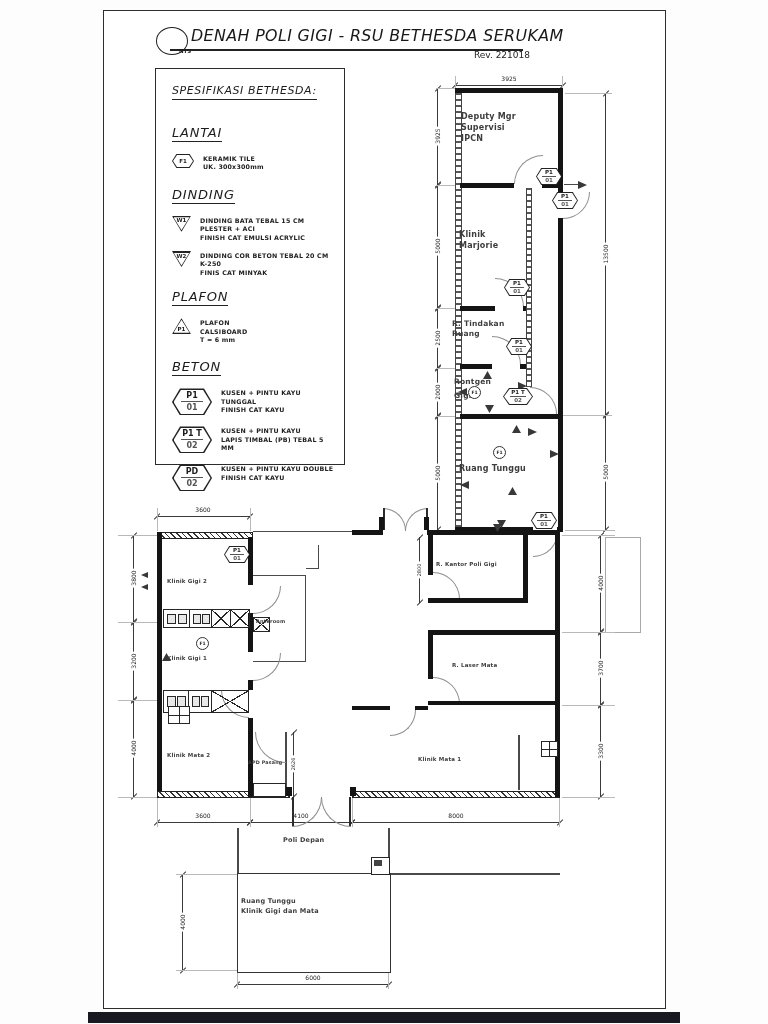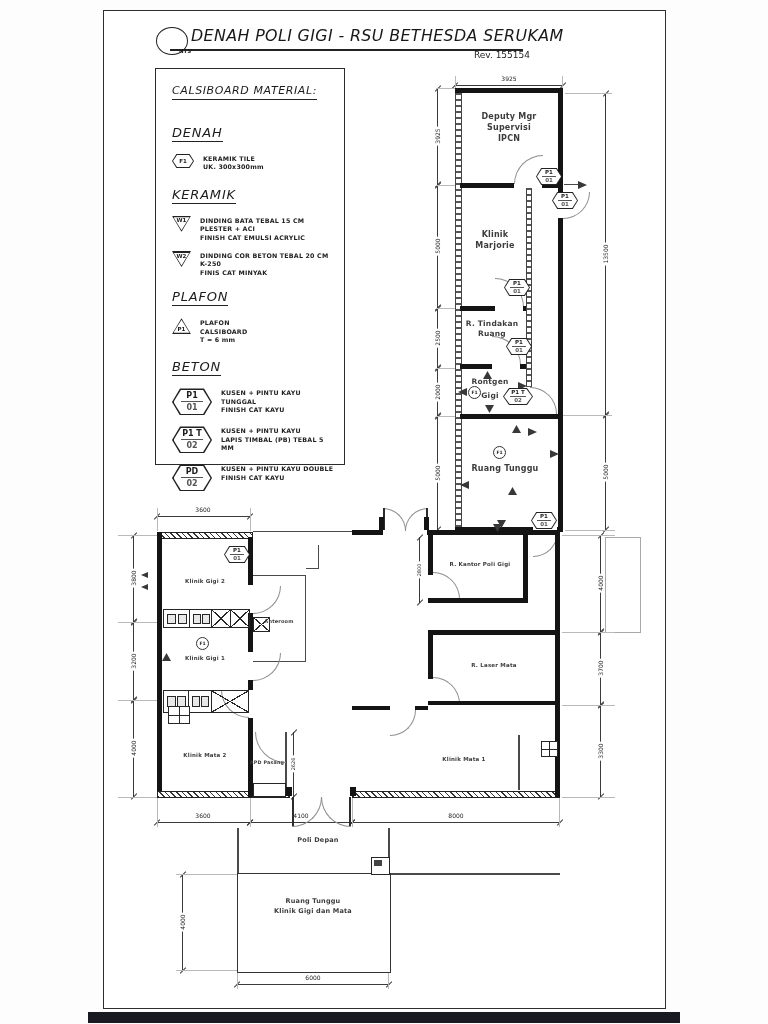--- a/index.html
+++ b/index.html
@@ -24,21 +24,21 @@
   .dl{position:absolute;transform:translate(-50%,-50%);font-size:6px;background:#fff;padding:0 2px;z-index:2;color:#222;white-space:nowrap;}
   .dlv{position:absolute;transform:translate(-50%,-50%) rotate(-90deg);font-size:6px;background:#fff;padding:0 2px;z-index:2;color:#222;white-space:nowrap;}
   
   .arc{position:absolute;border:0 solid #8e8e8e;z-index:2;}
   .arc.tl{border-top-width:1px;border-left-width:1px;border-top-left-radius:100% 100%;}
   .arc.tr{border-top-width:1px;border-right-width:1px;border-top-right-radius:100% 100%;}
   .arc.bl{border-bottom-width:1px;border-left-width:1px;border-bottom-left-radius:100% 100%;}
   .arc.br{border-bottom-width:1px;border-right-width:1px;border-bottom-right-radius:100% 100%;}
   .leaf{position:absolute;background:#2b2b2b;z-index:3;}
   
-  .room{position:absolute;text-align:center;font-weight:700;color:#3d3d3d;white-space:pre-line;z-index:4;letter-spacing:.2px;}
+  .room{position:absolute;text-align:left;font-weight:700;color:#3d3d3d;white-space:pre-line;z-index:4;letter-spacing:.2px;}
   
   .hex{position:absolute;width:26px;height:17px;background:#222;z-index:5;display:flex;align-items:center;justify-content:center;
     clip-path:polygon(20% 0,80% 0,100% 50%,80% 100%,20% 100%,0 50%);}
   .hex-in{width:24px;height:15px;background:#fff;clip-path:polygon(20% 0,80% 0,100% 50%,80% 100%,20% 100%,0 50%);
     display:flex;flex-direction:column;align-items:center;justify-content:center;font-size:5.5px;line-height:7px;font-weight:700;}
   .hex-in .sub{border-top:1px solid #555;width:60%;text-align:center;color:#555;}
   .hex.lg{width:40px;height:27px;position:static;flex:none;}
   .hex.lg .hex-in{width:37px;height:24px;font-size:8px;line-height:11px;}
   .hex.sm{width:22px;height:14px;position:static;flex:none;}
   .hex.sm .hex-in{width:20px;height:12px;font-size:5.5px;line-height:12px;}
@@ -84,37 +84,37 @@
 </head>
 <body>
 
 <div class="abs" style="left:103px;top:10px;width:561px;height:997px;border:1.5px solid #2e2e2e;background:#fff;"></div>
 <div class="abs" style="left:88px;top:1012px;width:592px;height:11px;background:#191922;z-index:8;"></div>
 
 <div class="abs" style="left:156px;top:27px;width:30px;height:26px;border:1.6px solid #222;border-radius:50%;z-index:6;background:#fff;"></div>
 <div class="abs" style="left:170px;top:49px;width:353px;height:1.6px;background:#222;z-index:6;"></div>
 <span id="nts">NTS</span>
 <div id="title-text">DENAH POLI GIGI - RSU BETHESDA SERUKAM</div>
-<div id="rev">Rev. 155154</div>
+<div id="rev">Rev. 221018</div>
 
 <div id="specbox">
-  <span class="sp-h1">CALSIBOARD MATERIAL:</span><br>
-  <span class="sp-h2" style="margin-top:2px;">DENAH</span>
+  <span class="sp-h1">SPESIFIKASI BETHESDA:</span><br>
+  <span class="sp-h2" style="margin-top:2px;">LANTAI</span>
   <div class="sp-row">
     <div class="hex sm">
         <div class="hex-in">
           <span>F1</span>
         </div>
       </div>
     <div class="sp-txt">
         <span class="blk">KERAMIK TILE</span>
         <span class="blk">UK. 300x300mm</span>
       </div>
   </div>
-  <span class="sp-h2" style="margin-top:6px;">KERAMIK</span>
+  <span class="sp-h2" style="margin-top:6px;">DINDING</span>
   <div class="sp-row">
     <div class="tri">
         <div class="tin">W1</div>
       </div>
     <div class="sp-txt">
         <span class="blk">DINDING BATA TEBAL 15 CM</span>
         <span class="blk">PLESTER + ACI</span>
         <span class="blk">FINISH CAT EMULSI ACRYLIC</span>
       </div>
   </div>

